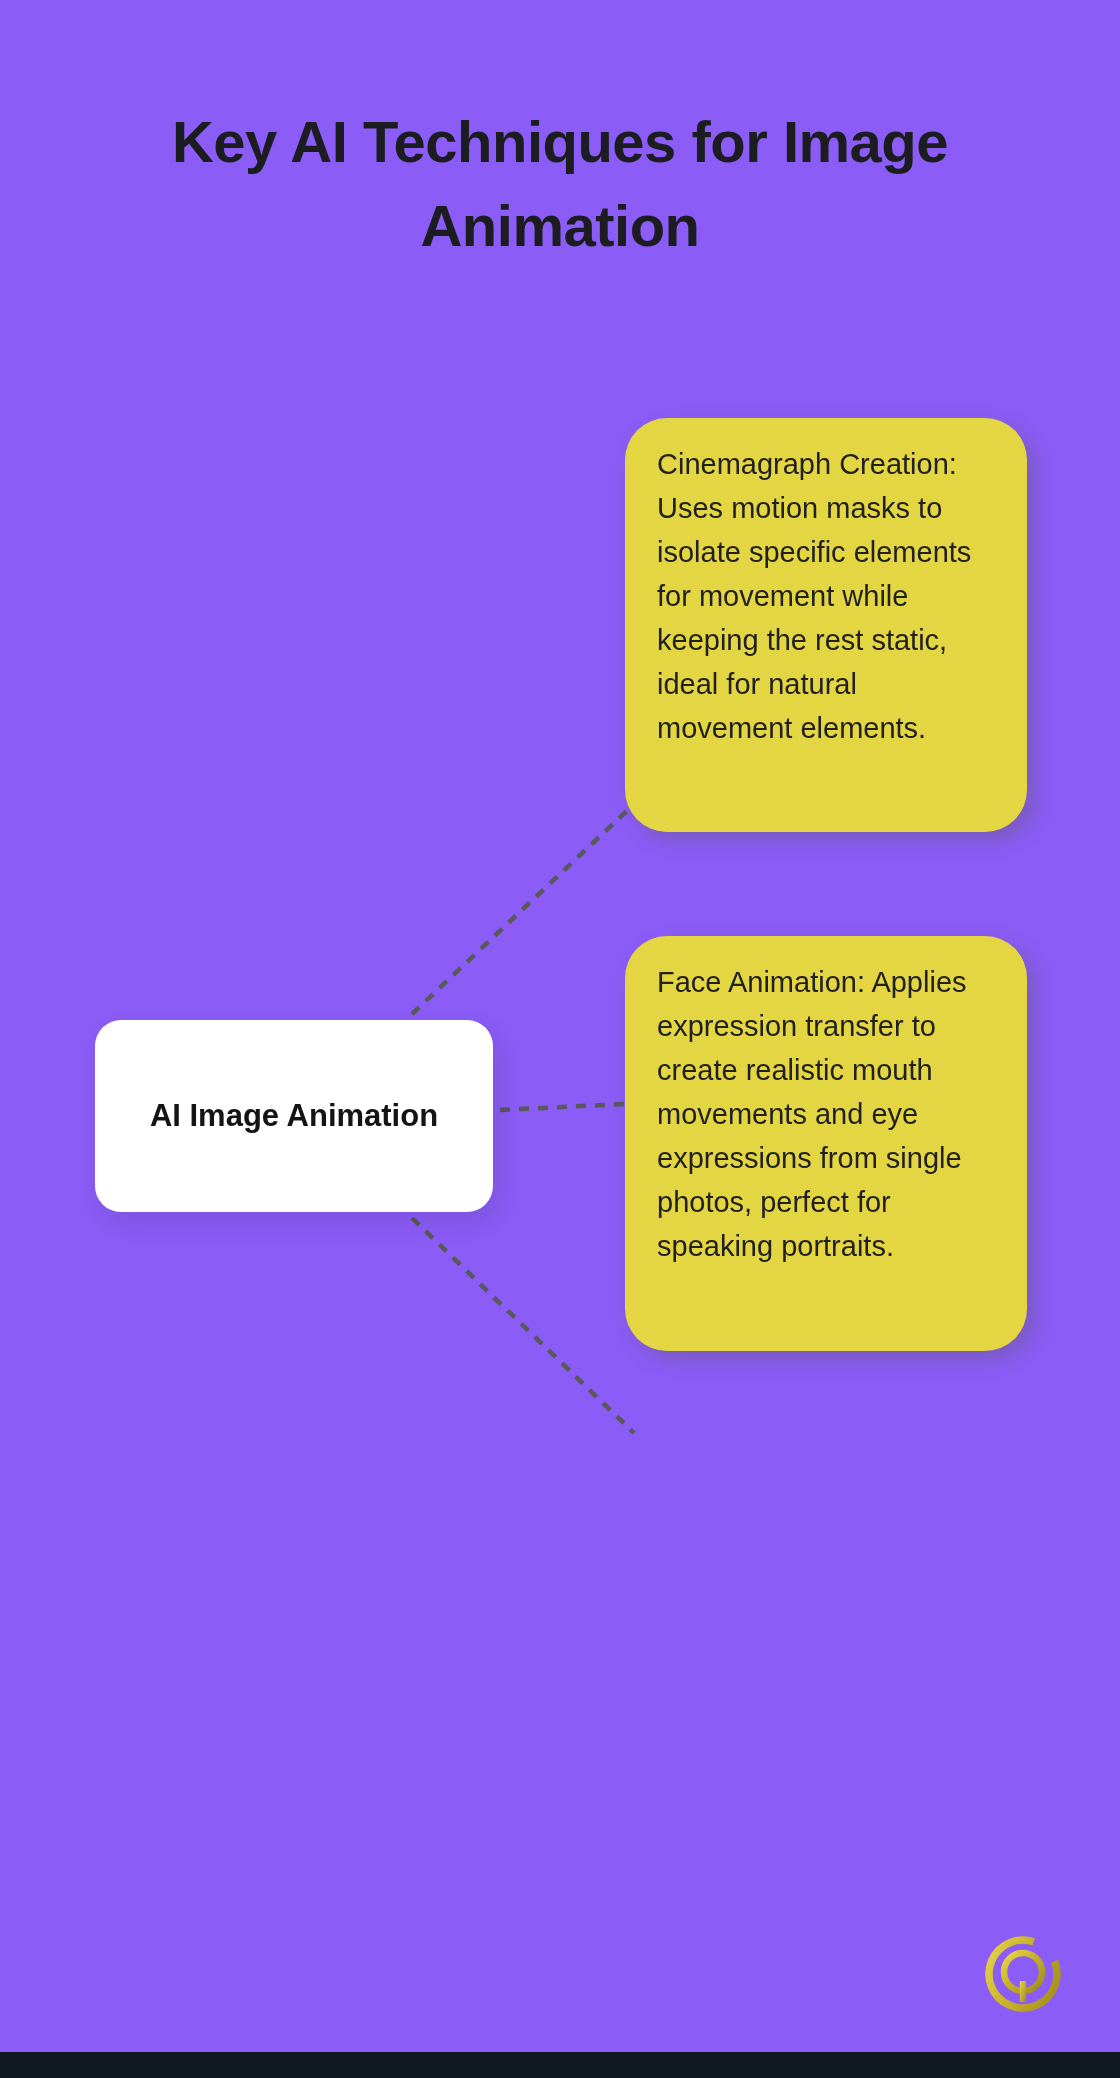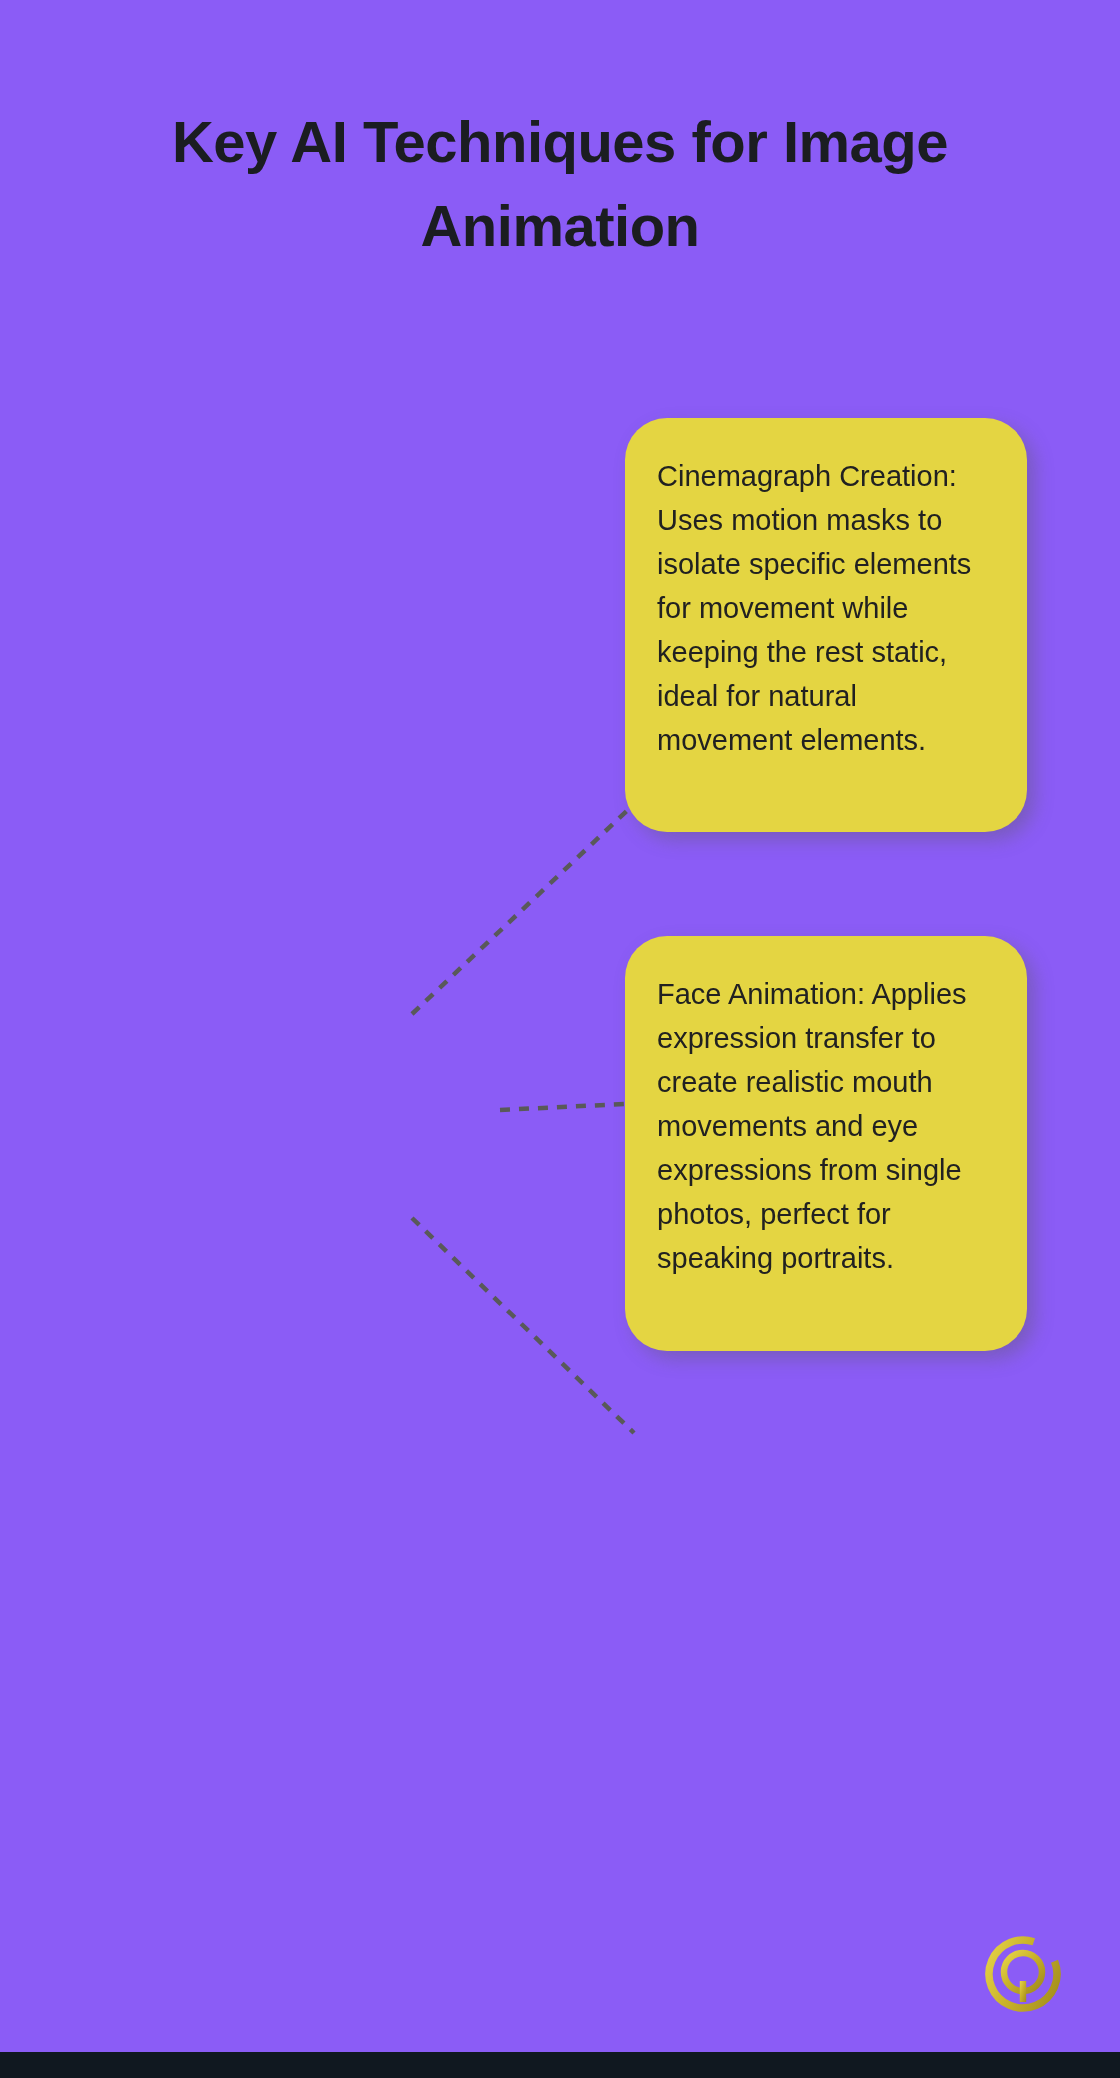--- a/index.html
+++ b/index.html
@@ -33,21 +33,21 @@
     position:absolute;
     left:0;top:0;
     width:1120px;height:2078px;
     pointer-events:none;
   }
   .card{
     position:absolute;
     left:625px;
     width:402px;
     box-sizing:border-box;
-    padding:36px 30px 28px 32px;
+    padding:24px 30px 28px 32px;
     background:#e4d542;
     border-radius:42px;
     box-shadow:8px 8px 18px rgba(90,90,90,0.35);
     font-size:29px;
     line-height:44px;
     color:#212121;
   }
   .card-1{top:418px;height:414px;}
   .card-2{top:936px;height:415px;}
   .card-3{top:1362px;height:456px;}
@@ -103,20 +103,23 @@
 
   <div class="card card-1">
     <span>Cinemagraph Creation: Uses motion masks to isolate specific elements for movement while keeping the rest static, ideal for natural movement elements.</span>
   </div>
 
   <div class="card card-2">
     <span>Face Animation: Applies expression transfer to create realistic mouth movements and eye expressions from single photos, perfect for speaking portraits.</span>
   </div>
 
 
+  <div class="center-node">
+    <div class="label">AI Image Animation</div>
+  </div>
 
   <svg class="logo" width="78" height="78" viewBox="0 0 78 78" xmlns="http://www.w3.org/2000/svg">
     <defs>
       <linearGradient id="gold" x1="0%" y1="0%" x2="100%" y2="100%">
         <stop offset="0%" stop-color="#e7d64a"></stop>
         <stop offset="45%" stop-color="#c9b22a"></stop>
         <stop offset="100%" stop-color="#a08a1c"></stop>
       </linearGradient>
     </defs>
 

